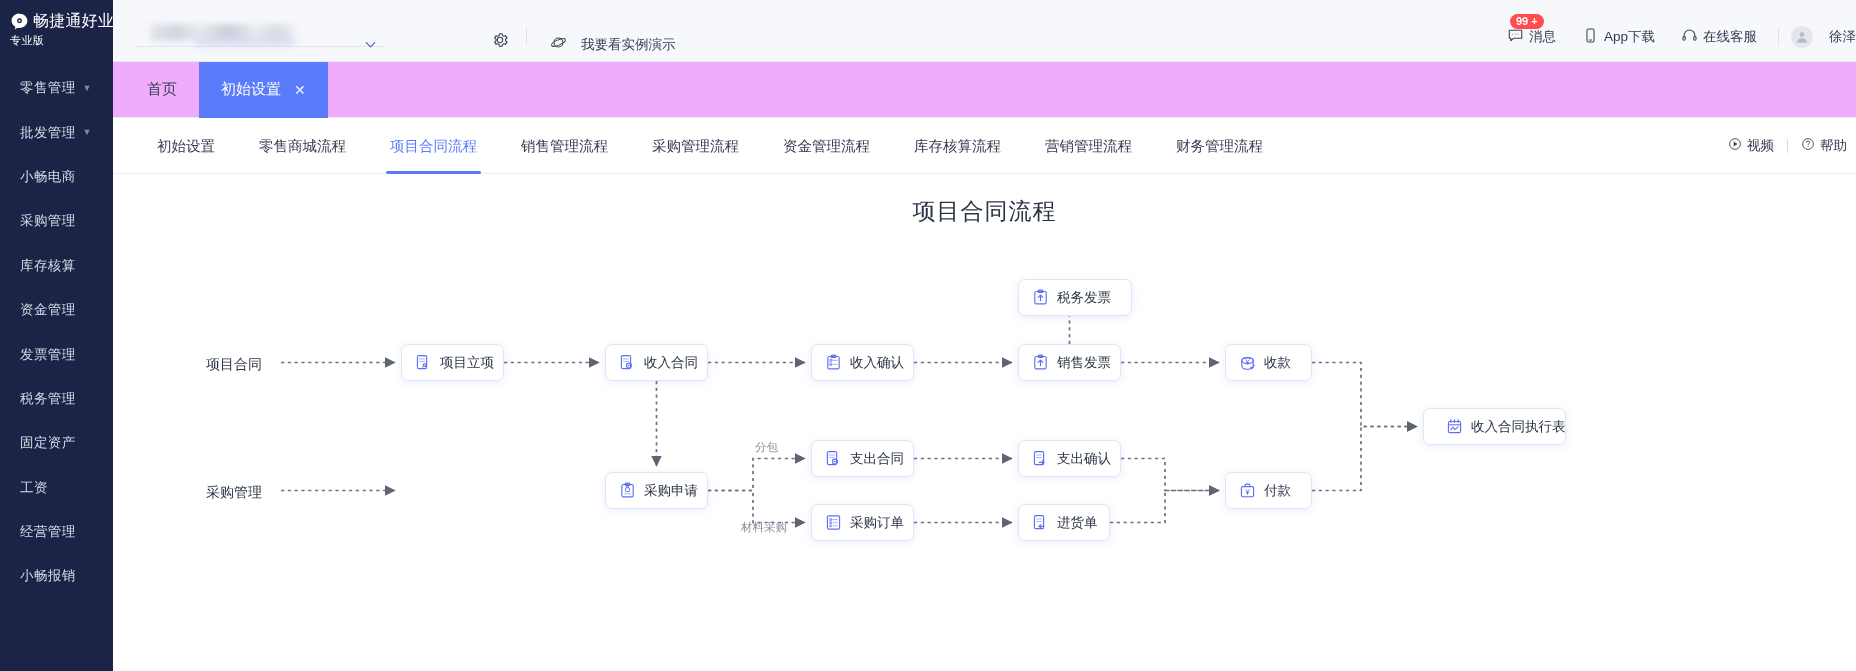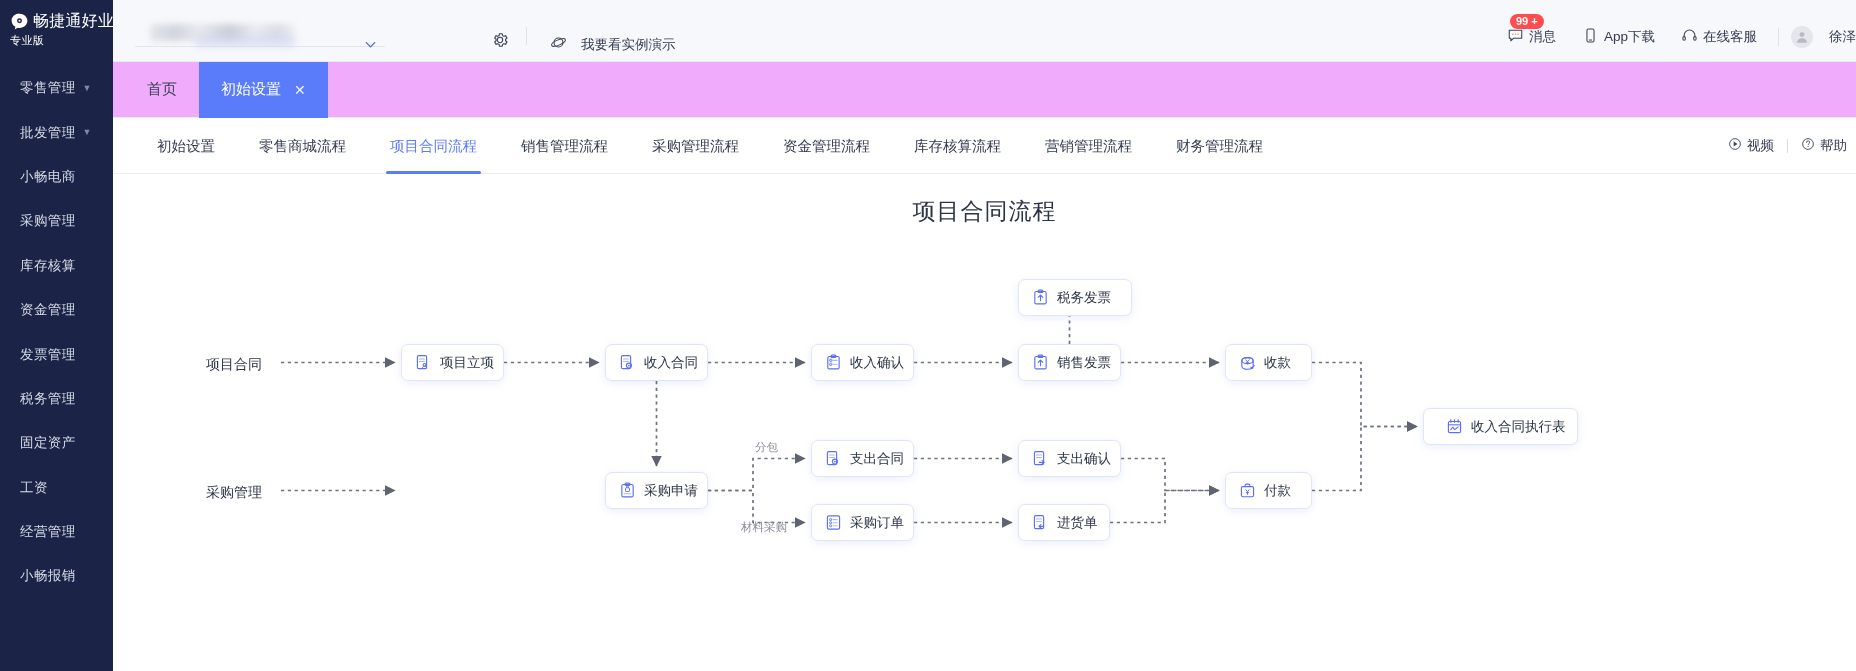--- a/index.html
+++ b/index.html
@@ -466,21 +466,21 @@
         </div>
         <div class="node" style="left: 1112px; top: 170px; width: 87px;">
           <span class="nicon"><svg viewBox="0 0 24 24" width="17" height="17">
               <path d="M4 9.4c0-2.4 3.6-4.2 8-4.2s8 1.8 8 4.2v8c0 2.4-3.6 4.2-8 4.2s-8-1.8-8-4.2z" fill="none" stroke="#5b6ff5" stroke-width="1.6"></path>
               <ellipse cx="12" cy="9.4" rx="8" ry="4.2" fill="none" stroke="#5b6ff5" stroke-width="1.6"></ellipse>
               <path d="M9.6 8.2 L12 11 L14.4 8.2 M12 11v3.1 M10.2 12.2h3.6" fill="none" stroke="#5b6ff5" stroke-width="1.3" stroke-linecap="round"></path>
               <path d="M16.6 18.4 L18.4 20.2 L21.4 16.2" fill="none" stroke="#5b6ff5" stroke-width="1.6" stroke-linecap="round" stroke-linejoin="round"></path>
             </svg></span>
           <span class="nlbl">收款</span>
         </div>
-        <div class="node" style="left: 1310px; top: 234px; width: 155px; padding-left: 22px;">
+        <div class="node" style="left: 1310px; top: 234px; width: 143px; padding-left: 22px;">
           <span class="nicon"><svg viewBox="0 0 24 24" width="17" height="17">
               <rect x="3.4" y="5" width="17.2" height="15.6" rx="2" fill="none" stroke="#5b6ff5" stroke-width="1.6"></rect>
               <line x1="3.4" y1="9.6" x2="20.6" y2="9.6" stroke="#5b6ff5" stroke-width="1.5"></line>
               <line x1="6.8" y1="2.6" x2="6.8" y2="6" stroke="#5b6ff5" stroke-width="1.7" stroke-linecap="round"></line>
               <line x1="12" y1="2.6" x2="12" y2="6" stroke="#5b6ff5" stroke-width="1.7" stroke-linecap="round"></line>
               <line x1="17.2" y1="2.6" x2="17.2" y2="6" stroke="#5b6ff5" stroke-width="1.7" stroke-linecap="round"></line>
               <path d="M6.6 16.6 L9.6 13 L12.4 16.4 L17.2 12.4" fill="none" stroke="#5b6ff5" stroke-width="1.5" stroke-linecap="round" stroke-linejoin="round"></path>
             </svg></span>
           <span class="nlbl">收入合同执行表</span>
         </div>

